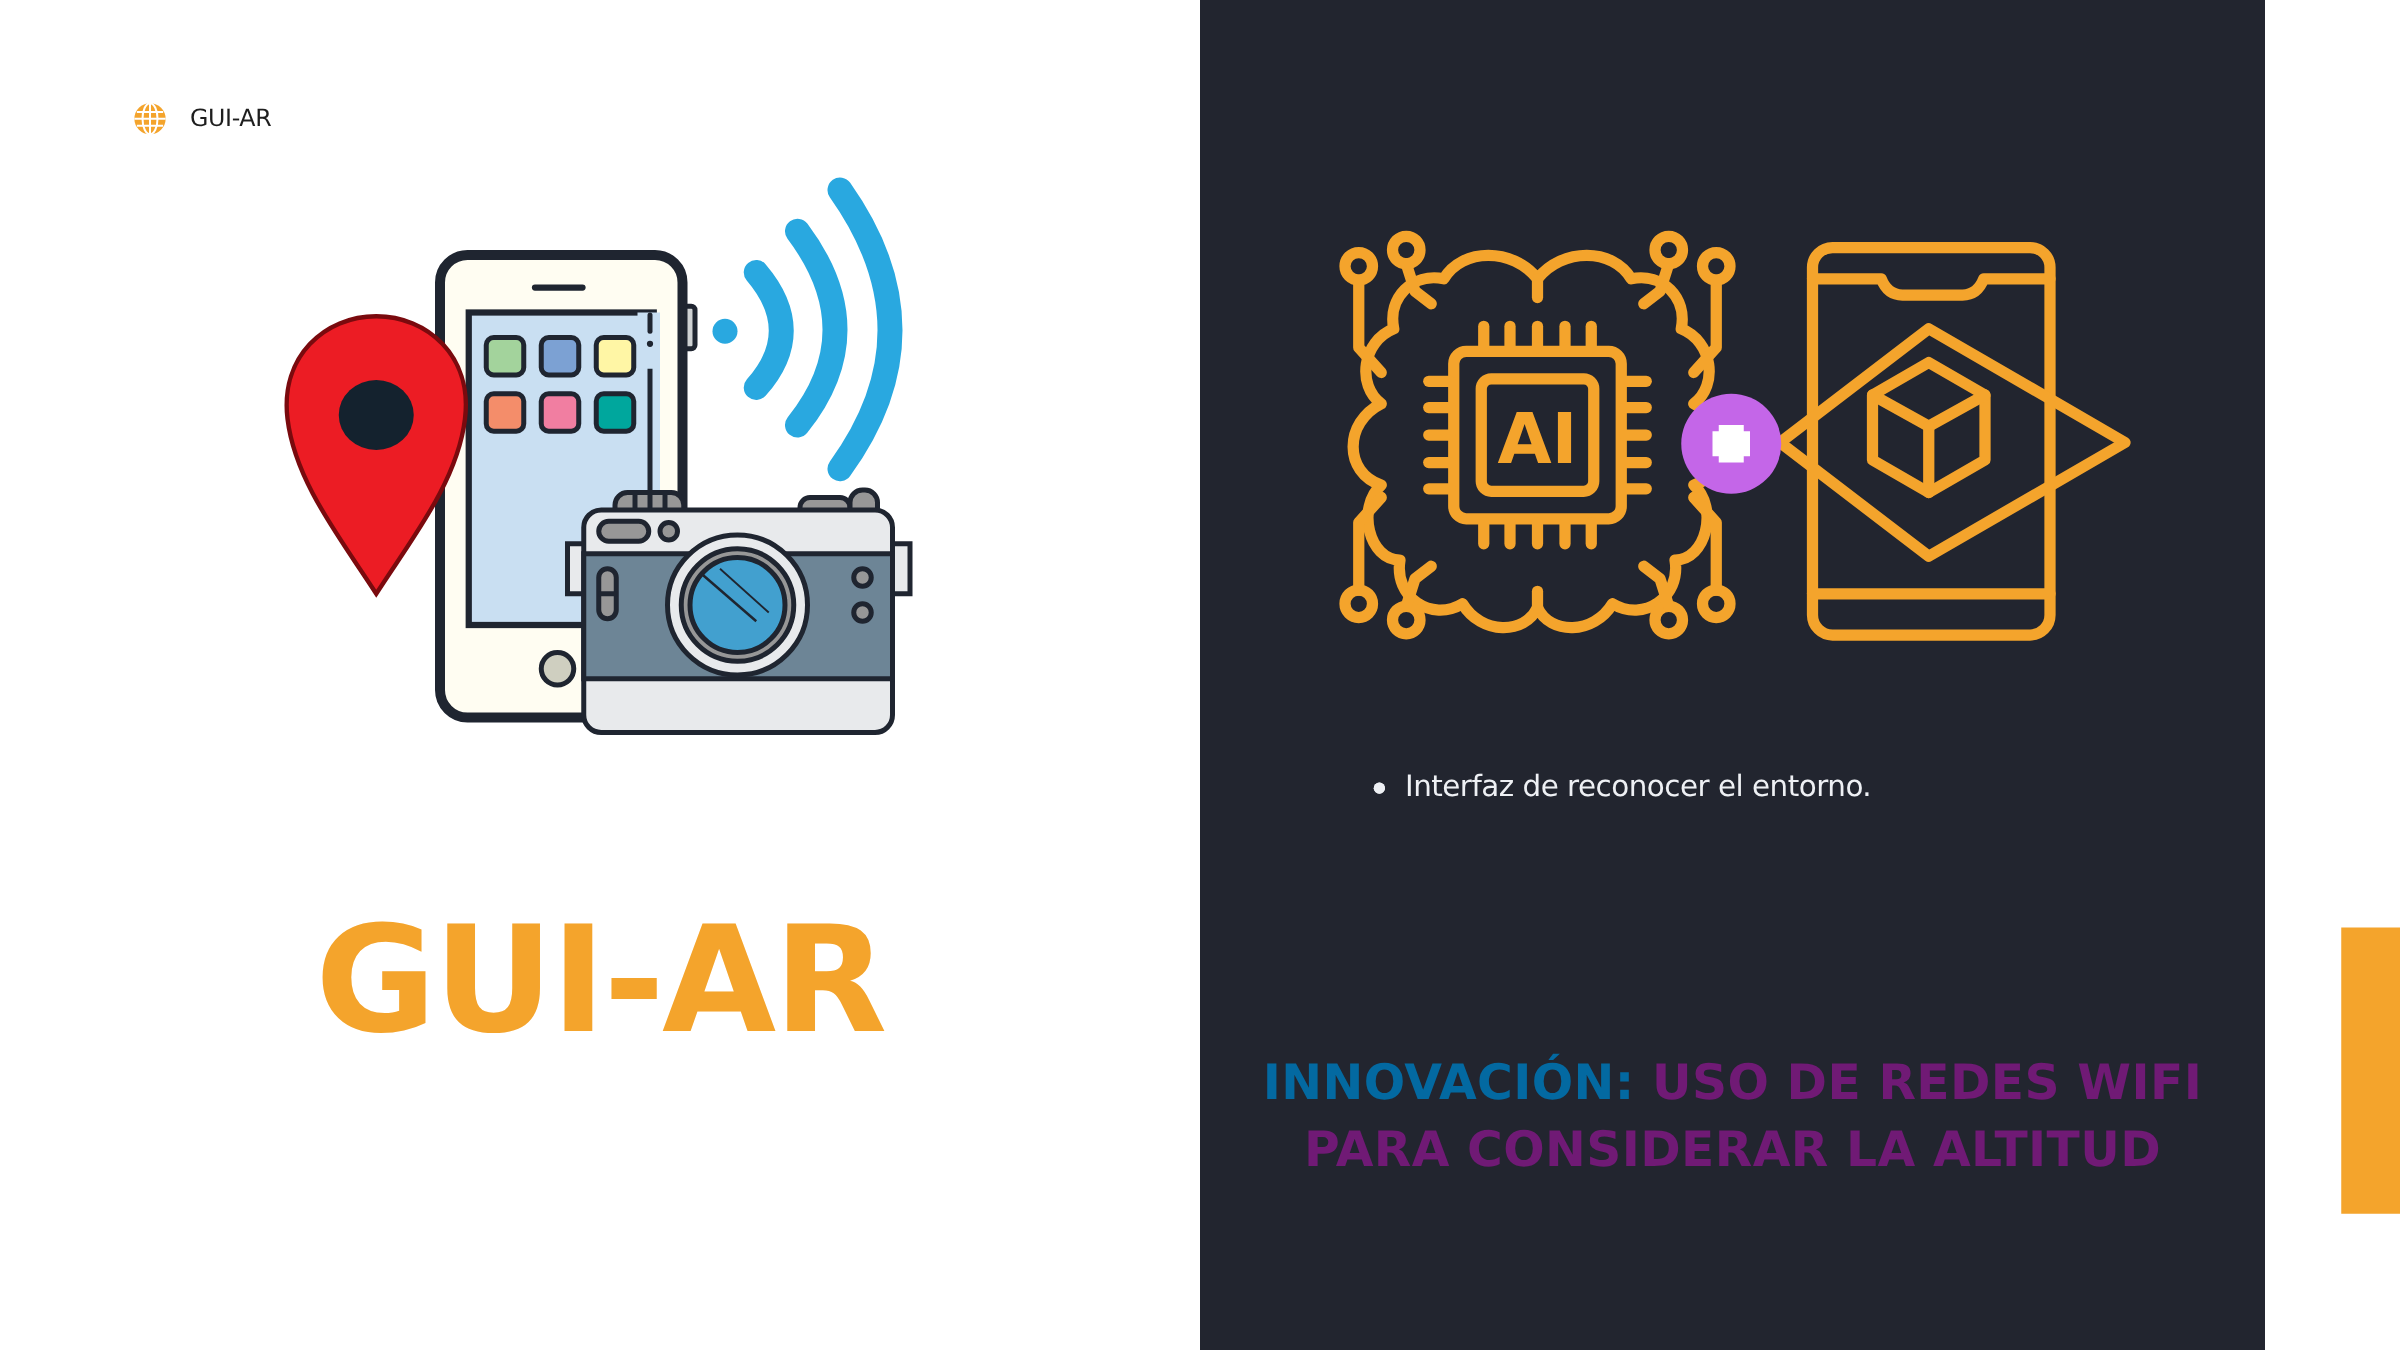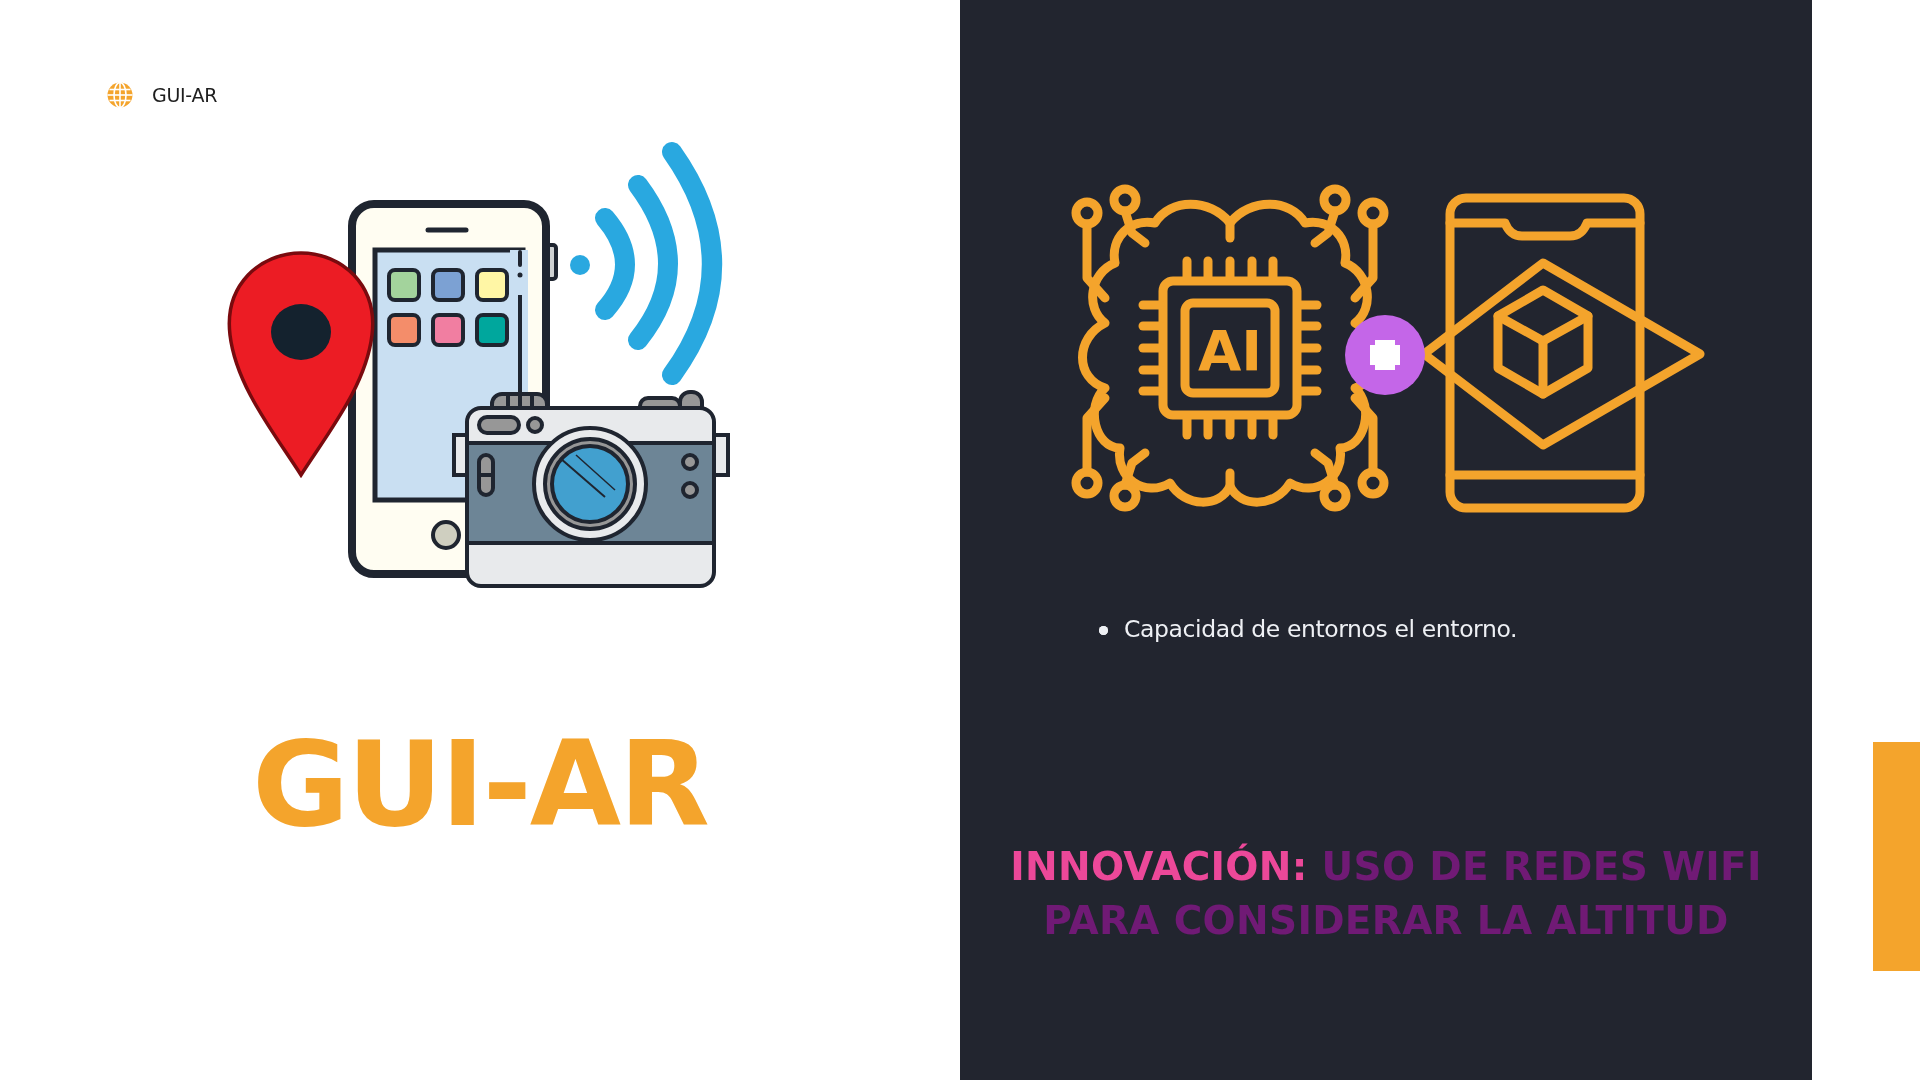--- a/index.html
+++ b/index.html
@@ -35,21 +35,21 @@
   .bullets li { position: relative; padding-left: 34px; letter-spacing: -0.4px; }
   .bullets li .dot {
     position: absolute; left: 9px; top: 14px; width: 9px; height: 9px; border-radius: 50%; background: #eef0f4;
   }
 
   .innovation {
     position: absolute; left: 1000px; width: 772px; top: 840px; text-align: center;
     font-family: "DejaVu Sans", sans-serif; font-weight: bold; font-size: 39px; line-height: 54px;
     letter-spacing: 0.3px;
   }
-  .innovation .lead { color: #ec4899; }
+  .innovation .lead { color: #0369a1; }
   .innovation .rest { color: #701a75; }
 </style>
 </head>
 <body>
 
 <div class="left-panel"></div>
 <div class="right-panel"></div>
 <div class="accent-bar"></div>
 
 <div class="brand">
@@ -204,19 +204,19 @@
     <g>
       <circle cx="325" cy="177" r="40" fill="#c466e8" stroke="none"></circle>
       <rect x="315" y="162" width="20" height="30" fill="#ffffff" stroke="none"></rect>
       <rect x="310" y="167" width="30" height="20" fill="#ffffff" stroke="none"></rect>
     </g>
   </svg>
 </div>
 
 <ul class="bullets">
   <li><span class="dot"></span></li>
-  <li><span class="dot"></span><span>Capacidad de entornos el entorno.</span></li>
+  <li><span class="dot"></span><span>Interfaz de reconocer el entorno.</span></li>
 </ul>
 
 <div class="innovation">
   <span class="lead">INNOVACIÓN:</span>
   <span class="rest">USO DE REDES WIFI PARA CONSIDERAR LA ALTITUD</span>
 </div>
 
 </body></html>

